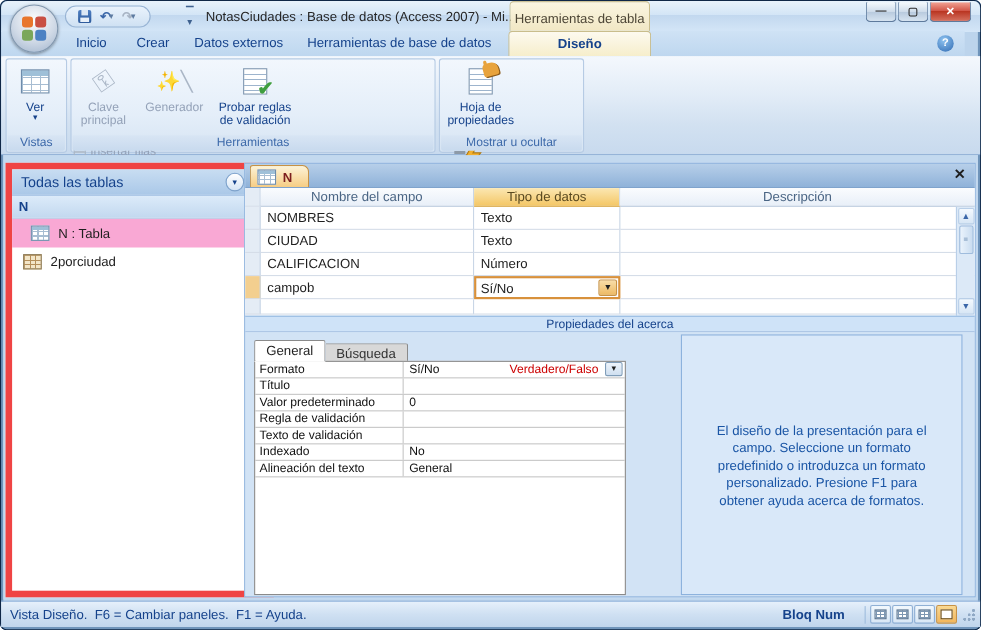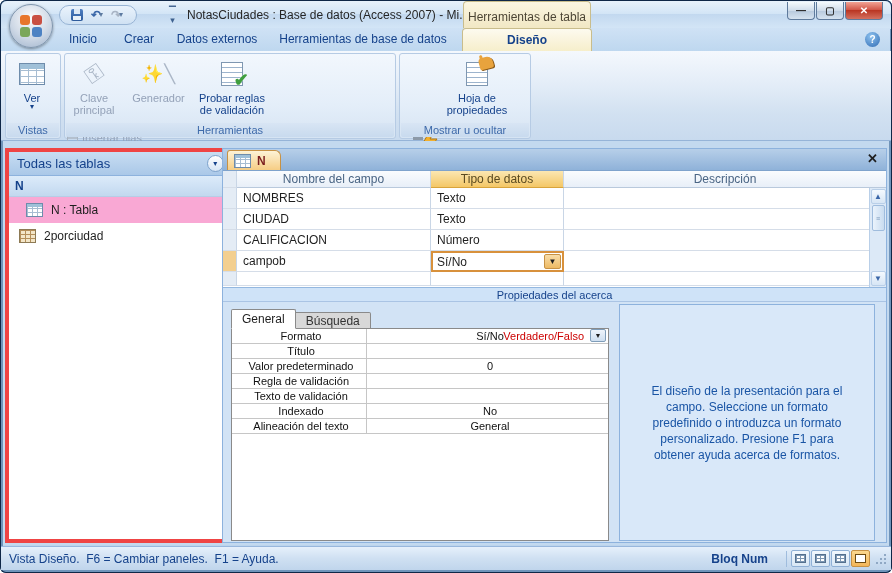--- a/index.html
+++ b/index.html
@@ -32,21 +32,21 @@
   .title-text{position:absolute;left:186px;top:0;height:28px;line-height:28px;font-size:12px;color:#262626;}
   .ctx-header{position:absolute;left:462px;top:0;width:128px;height:28px;line-height:30px;text-align:center;
     font-size:12px;color:#4d4636;background:linear-gradient(#fbf6e1,#f1e7c3);
     border:1px solid #c9bd8c;border-bottom:none;border-radius:4px 4px 0 0;}
   .win-controls{position:absolute;right:8px;top:1px;display:flex;gap:1px;z-index:5;}
   .win-btn{width:28px;height:18px;border:1px solid #5e7a9c;border-top:none;border-radius:0 0 4px 4px;
     background:linear-gradient(#f5fafd,#cfdcea 50%,#b7c9dd 51%,#d6e3f0);
     display:flex;align-items:center;justify-content:center;font-size:10px;color:#2b2b2b;font-weight:bold;}
   .win-btn.close{width:38px;background:linear-gradient(#f2a394,#d2584a 45%,#b8321f 46%,#d4705f);color:#fff;}
   
-  .tabstrip{position:absolute;left:1px;top:28px;right:2px;height:23px;background:linear-gradient(#cfe2f5,#bed7ef);}
+  .tabstrip{position:absolute;left:1px;top:28px;right:15px;height:23px;background:linear-gradient(#cfe2f5,#bed7ef);}
   .rtab{position:absolute;top:0;height:23px;line-height:23px;text-align:center;font-size:12px;color:#15428b;}
   .rtab.active{background:linear-gradient(#fdfaef,#f6eecb);border:1px solid #c9bd8c;border-bottom:none;
     border-radius:4px 4px 0 0;color:#15428b;font-weight:bold;}
   .help-btn{position:absolute;right:10px;top:4px;width:15px;height:15px;border-radius:50%;
     background:radial-gradient(circle at 40% 30%,#8fc3f0,#2f6ab2);color:#fff;font-size:10px;font-weight:bold;
     display:flex;align-items:center;justify-content:center;}
   
   .ribbon{position:absolute;left:1px;top:51px;right:1px;height:90px;
     background:linear-gradient(#f4f8fd,#e2ecf7 40%,#d2e1f1 70%,#c8daee);border-bottom:1px solid #96b4d8;display:flex;padding:2px 2px 0 4px;}
   .rgroup{position:relative;height:86px;border:1px solid #b6cbe4;border-radius:3px;margin-right:3px;
@@ -72,21 +72,21 @@
   .bolt-bars{position:absolute;left:0;top:2px;width:10px;height:22px;background:
     repeating-linear-gradient(to bottom,#8d9aa8 0 3px,rgba(0,0,0,0) 3px 6px);}
   .key-icon{font-size:22px;color:#aab6c6;transform:rotate(-35deg);line-height:1;}
   .wand-icon{font-size:18px;color:#aab6c6;line-height:1;}
   .mini-rows{width:11px;height:11px;background:
     repeating-linear-gradient(to bottom,#b4c0ce 0 2px,rgba(0,0,0,0) 2px 4px);border:1px solid #a8b4c2;}
   .dd-arrow{font-size:8px;color:#15428b;line-height:6px;}
   
   .workspace{position:absolute;left:3px;top:141px;right:3px;bottom:28px;background:#c3d9ef;}
   
-  .sidebar{position:absolute;left:2px;top:7px;width:244px;bottom:2px;background:#fff;border:4px solid #ef4444;}
+  .sidebar{position:absolute;left:2px;top:7px;width:244px;bottom:2px;background:#fff;border:6px solid #ef4444;}
   .sb-header{height:24px;background:linear-gradient(#c8ddf2,#aac8e8);display:flex;align-items:center;
     border-bottom:1px solid #8db2dd;padding:0 4px 0 8px;}
   .sb-title{flex:1;font-size:13px;color:#15428b;}
   .sb-dd{width:17px;height:17px;border-radius:50%;border:1px solid #7fa3cc;background:linear-gradient(#fff,#d6e5f5);
     display:flex;align-items:center;justify-content:center;font-size:8px;color:#15428b;margin-right:4px;}
   .sb-shutter{font-size:13px;color:#15428b;font-weight:bold;padding:0 3px;}
   .sb-group{height:21px;background:linear-gradient(#dcebfa,#c2d8ef);border-bottom:1px solid #b7cde6;
     display:flex;align-items:center;padding:0 6px;}
   .sb-group-label{flex:1;font-size:12px;font-weight:bold;color:#15428b;}
   .sb-chevron{font-size:12px;color:#15428b;transform:rotate(90deg);font-weight:bold;}
@@ -131,21 +131,21 @@
     background:linear-gradient(#f4f9fe,#d7e6f5);border:1px solid #b9cfe8;border-radius:2px;margin:1px 0;}
   .vs-thumb{width:13px;height:26px;background:linear-gradient(90deg,#eaf3fc,#c9dcf0);border:1px solid #9fbcdd;border-radius:2px;
     display:flex;align-items:center;justify-content:center;font-size:7px;color:#7a98ba;letter-spacing:0;}
   .vs-spacer{flex:1;}
   
   .props-caption{position:absolute;left:0;top:138px;right:0;height:15px;background:#cfe3f8;
     border-top:1px solid #94b8e0;border-bottom:1px solid #aac4e4;font-size:11px;color:#15428b;
     text-align:center;line-height:14px;}
   
   .lower{position:absolute;left:0;top:153px;right:0;bottom:0;background:#d2e3f5;}
-  .prop-sheet{position:absolute;left:8px;top:7px;width:378px;height:232px;text-align:center;}
+  .prop-sheet{position:absolute;left:8px;top:7px;width:338px;height:232px;}
   .ps-tabs{display:flex;height:20px;align-items:flex-end;}
   .ps-tab{height:20px;padding:0 10px;font-size:12px;display:flex;align-items:center;border:1px solid #8a8a8a;}
   .ps-tab.active{background:#fff;color:#1e1e1e;border-bottom:1px solid #fff;z-index:2;border-radius:2px 2px 0 0;}
   .ps-tab.inactive{background:#d8d8d8;color:#333;height:17px;border-left:none;border-radius:0 2px 0 0;}
   .ps-body{position:absolute;left:0;top:19px;right:0;bottom:0;background:#fff;border:1px solid #8a8a8a;}
   .ps-row{display:flex;height:15px;border-bottom:1px solid #c6c6c6;font-size:11px;color:#111;position:relative;}
   .ps-label{width:135px;border-right:1px solid #c6c6c6;padding:1px 0 0 4px;}
   .ps-value{flex:1;padding:1px 0 0 5px;position:relative;}
   .ps-hint{position:absolute;right:24px;top:1px;color:#cc0000;font-size:11px;}
   .ps-dd{position:absolute;right:2px;top:0;width:16px;height:13px;background:linear-gradient(#eef4fb,#cfdff0);
@@ -267,21 +267,21 @@
         </div>
         <div class="smallrow">
           <span class="mini-rows"></span>
           <span>Columna de búsqueda</span>
         </div>
       </div>
       <div class="rgroup-label">Herramientas</div>
     </div>
 
     <div class="rgroup" style="width:132px;">
-      <div class="bigbtn" style="width:74px;margin-left:40px;">
+      <div class="bigbtn" style="width:74px;">
         <span class="bicon">
             <span class="sheet-icon">
               <span class="hand-mark"></span>
             </span>
           </span>
         <span>Hoja de propiedades</span>
       </div>
       <div class="bigbtn" style="width:52px;">
         <span class="bicon">
           <span class="bolt-icon">

